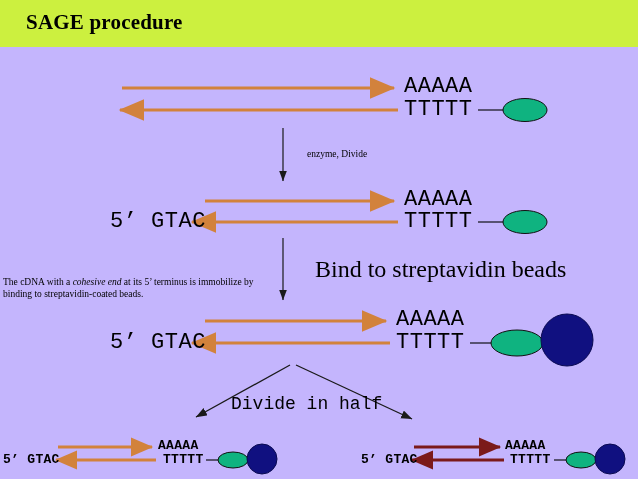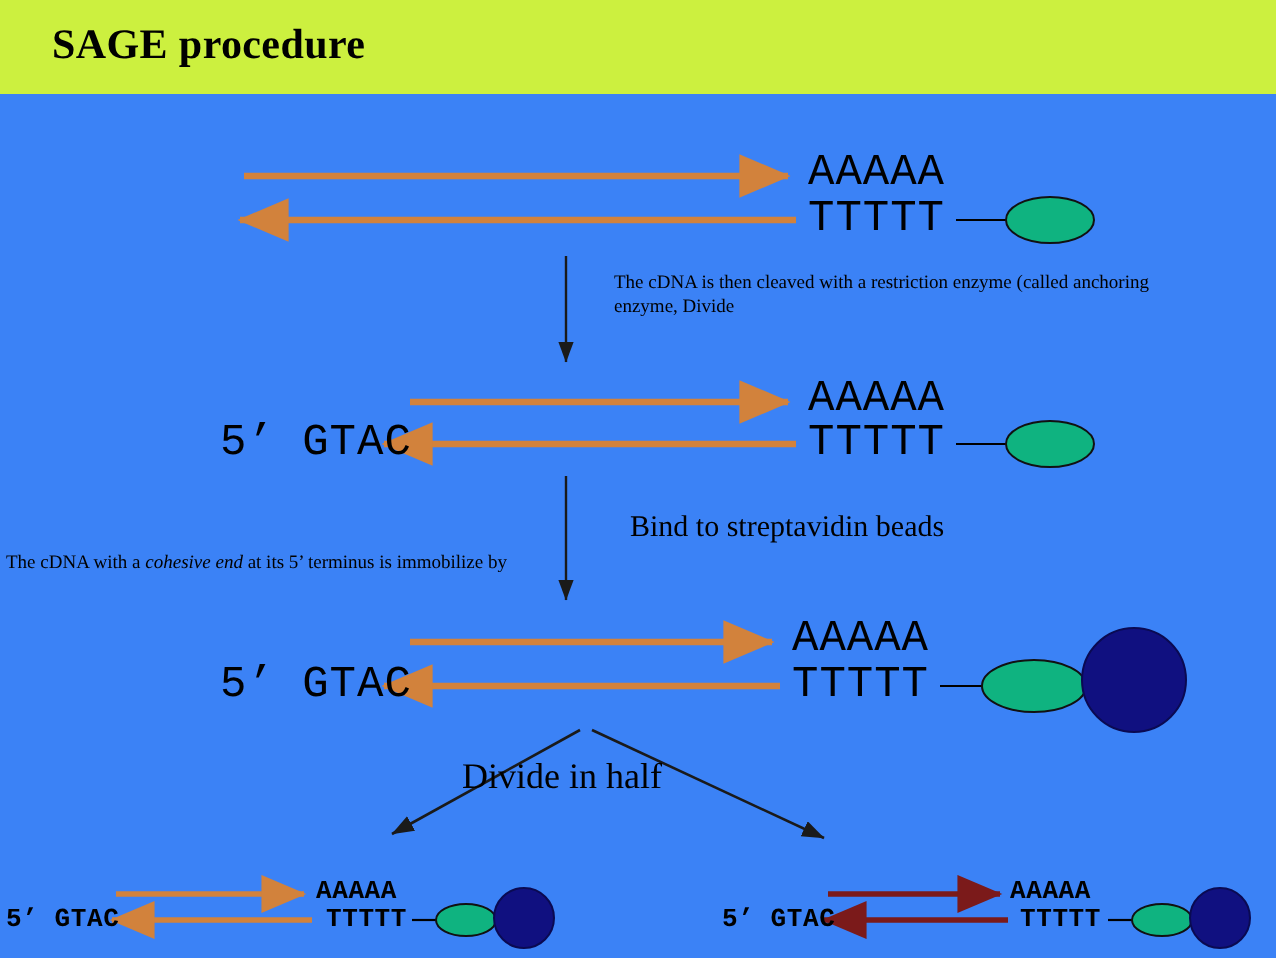--- a/index.html
+++ b/index.html
@@ -7,21 +7,21 @@
     padding: 0;
     background: #ffffff;
   }
   body {
     font-family: "Liberation Serif", serif;
   }
   #slide {
     position: relative;
     width: 638px;
     height: 479px;
-    background: #3b82f6;
+    background: #c4b5fd;
     overflow: hidden;
   }
   #title-banner {
     position: absolute;
     left: 0;
     top: 0;
     width: 638px;
     height: 47px;
     background: #ccf03f;
   }
@@ -52,21 +52,21 @@
     position: absolute;
     font-family: "Liberation Serif", serif;
     font-size: 9.5px;
     color: #000000;
     line-height: 1.28;
   }
   .note i { font-style: italic; }
   .step-text {
     position: absolute;
     font-family: "Liberation Serif", serif;
-    font-size: 15px;
+    font-size: 24px;
     color: #000000;
     white-space: nowrap;
   }
   .divide-text {
     position: absolute;
     font-family: "Liberation Serif", serif;
     font-size: 18px;
     color: #000000;
     white-space: nowrap;
   }
@@ -166,39 +166,40 @@
       <line x1="554" y1="460" x2="568" y2="460" stroke="#000000" stroke-width="1.1"></line>
     </g>
     <ellipse class="ellipse-bead" cx="581" cy="460" rx="15" ry="8" fill="#0fb380"></ellipse>
     <circle class="circle-bead" cx="610" cy="459" r="15" fill="#101080"></circle>
   </svg>
 
   <div class="seq-label" style="left:404px; top:74px;">AAAAA</div>
   <div class="seq-label" style="left:404px; top:97px;">TTTTT</div>
 
   <div class="note" style="left:307px; top:136px; width:308px;">
-    <span>The cDNA is then cleaved with a restriction enzyme (called anchoring</span><br>
+    <br>
     <span>enzyme, Divide</span>
   </div>
 
   <div class="seq-label" style="left:404px; top:187px;">AAAAA</div>
   <div class="seq-label" style="left:404px; top:209px;">TTTTT</div>
   <div class="seq-label" style="left:110px; top:209px;">5’ GTAC</div>
 
   <div class="note" style="left:3px; top:249px; width:290px;margin-top:27px;">
     <span>The cDNA with a </span><i>cohesive end</i><span> at its 5’ terminus is immobilize by</span><br>
+    <span>binding to streptavidin-coated beads.</span>
   </div>
 
   <div class="step-text" style="left:315px; top:256px;">Bind to streptavidin beads</div>
 
   <div class="seq-label" style="left:396px; top:307px;">AAAAA</div>
   <div class="seq-label" style="left:396px; top:330px;">TTTTT</div>
   <div class="seq-label" style="left:110px; top:330px;">5’ GTAC</div>
 
-  <div class="divide-text" style="left:231px; top:378px;">Divide in half</div>
+  <div class="divide-text" style="left:231px; top:394px;font-family:Liberation Mono, monospace;">Divide in half</div>
 
   <div class="seq-label small" style="left:158px; top:438px;">AAAAA</div>
   <div class="seq-label small" style="left:163px; top:452px;">TTTTT</div>
   <div class="seq-label small" style="left:3px; top:452px;">5’ GTAC</div>
 
   <div class="seq-label small" style="left:505px; top:438px;">AAAAA</div>
   <div class="seq-label small" style="left:510px; top:452px;">TTTTT</div>
   <div class="seq-label small" style="left:361px; top:452px;">5’ GTAC</div>
 
 </div>

